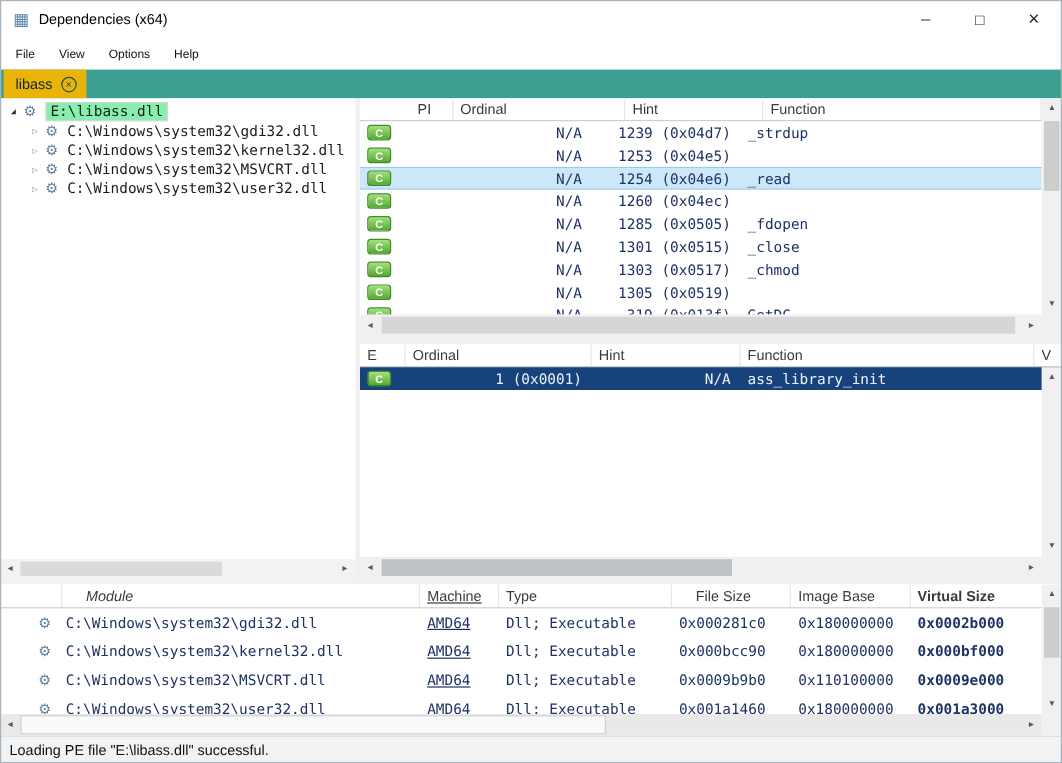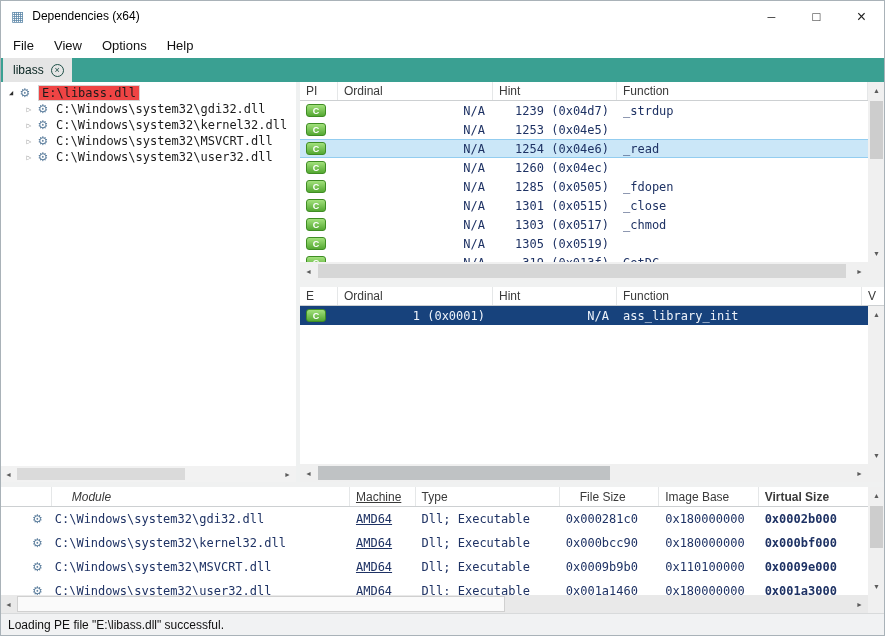--- a/index.html
+++ b/index.html
@@ -16,57 +16,57 @@
   .titlebar { position: absolute; left: 0; top: 0; width: 885px; height: 32px; background: #fff; display: flex; align-items: center; }
   .app-icon { margin-left: 11px; font-size: 14px; line-height: 1; color: #5c87a8; }
   .app-title { margin-left: 8px; font-size: 12px; color: #000; }
   .win-controls { position: absolute; right: 1px; top: 1px; height: 31px; display: flex; }
   .win-btn { width: 45px; display: flex; align-items: center; justify-content: center; font-size: 11px; color: #222; }
   .win-btn.max { font-size: 13px; }
   .win-btn.close { font-size: 16px; }
 
   
   .menubar { position: absolute; left: 0; top: 32px; width: 885px; height: 26px; background: #fff; display: flex; align-items: center; padding-left: 3px; }
-  .menu-item { padding: 4px 10px; font-size: 13px; color: #111; }
+  .menu-item { padding: 4px 10px; font-size: 10px; color: #111; }
 
   
   .tabstrip { position: absolute; left: 0; top: 58px; width: 885px; height: 24px; background: #3aa092; display: flex; align-items: stretch; }
-  .tab { margin-left: 3px; display: flex; align-items: center; gap: 7px; padding: 0 8px 0 10px; background: #e5e5e5; color: #082420; font-size: 12px; }
+  .tab { margin-left: 3px; display: flex; align-items: center; gap: 7px; padding: 0 8px 0 10px; background: #eab308; color: #082420; font-size: 12px; }
   .tab-close { width: 13px; height: 13px; border: 1px solid #1d4f47; border-radius: 50%; display: flex; align-items: center; justify-content: center; font-size: 9px; line-height: 1; color: #1d4f47; }
 
   
   .tree-panel    { position: absolute; left: 0;   top: 82px;  width: 296px; height: 400px; background: #fff; overflow: hidden; }
   .splitter-v    { position: absolute; left: 296px; top: 82px; width: 4px; height: 400px; background: #eff1f1; }
   .imports-panel { position: absolute; left: 300px; top: 82px;  width: 585px; height: 198px; background: #fff; overflow: hidden; }
   .splitter-h1   { position: absolute; left: 300px; top: 280px; width: 585px; height: 7px; background: #f0f1f1; }
   .exports-panel { position: absolute; left: 300px; top: 287px; width: 585px; height: 195px; background: #fff; overflow: hidden; }
   .splitter-h2   { position: absolute; left: 0; top: 482px; width: 885px; height: 5px; background: #f0f1f1; }
   .modules-panel { position: absolute; left: 0; top: 487px; width: 885px; height: 126px; background: #fff; overflow: hidden; }
   .statusbar     { position: absolute; left: 0; top: 613px; width: 885px; height: 23px; background: #f1f2f3; border-top: 1px solid #d8dadb; display: flex; align-items: center; padding-left: 8px; font-size: 12px; color: #101010; }
 
   
   .tree { padding-top: 3px; font-family: "DejaVu Sans Mono", monospace; font-size: 12px; color: #1b1b1b; }
   .trow { display: flex; align-items: center; height: 16px; }
   .trow.child { margin-left: 18px; }
   .exp { width: 12px; margin-left: 5px; display: flex; justify-content: center; font-size: 7px; color: #2e2e2e; }
   .exp.closed { color: #a3a3a3; font-size: 8px; }
   .gearbox { width: 16px; height: 14px; display: flex; align-items: center; justify-content: center; margin-right: 5px; }
   .gear { font-size: 12px; line-height: 1; color: #5d7f9e; font-family: "DejaVu Sans", sans-serif; }
-  .tlabel.hl { background: #ef4444; border: 1px solid #d4d4d4; padding: 0 3px; }
+  .tlabel.hl { background: #86efac; border: 1px solid #d4d4d4; padding: 0 3px; }
 
   
   .ghead { display: flex; height: 19px; border-bottom: 1px solid #cdd0d2; background: #fff; }
   .gh { display: flex; align-items: center; padding-left: 6px; font-size: 12px; color: #3a3a3a; border-right: 1px solid #e5e7e8; }
   .w-icon { width: 38px; }
   .w-ord  { width: 155px; }
   .w-hint { width: 124px; }
   .w-funci { width: 251px; }
   .w-funce { width: 245px; }
   .w-v { flex: 1; border-right: none; }
-  .imports-panel .ghead { width: 568px; }
+  .imports-panel .ghead { width: 568px; padding-left: 42px; }
   .exports-panel .ghead { width: 585px; }
 
   .grow { display: flex; align-items: center; height: 19px; width: 568px; font-family: "DejaVu Sans Mono", monospace; font-size: 12px; color: #1e3264; }
   .cell-icon { width: 38px; display: flex; align-items: center; }
   .cell-ord  { width: 155px; display: flex; justify-content: flex-end; padding-right: 8px; }
   .cell-hint { width: 124px; display: flex; justify-content: flex-end; padding-right: 8px; }
   .cell-func { flex: 1; padding-left: 6px; }
   .grow.selected { background: #cbe7f8; box-shadow: inset 0 1px 0 #93cdf0, inset 0 -1px 0 #93cdf0; }
   .grow.selected-dark { background: #17427c; color: #eef3fa; width: 585px; }
 

